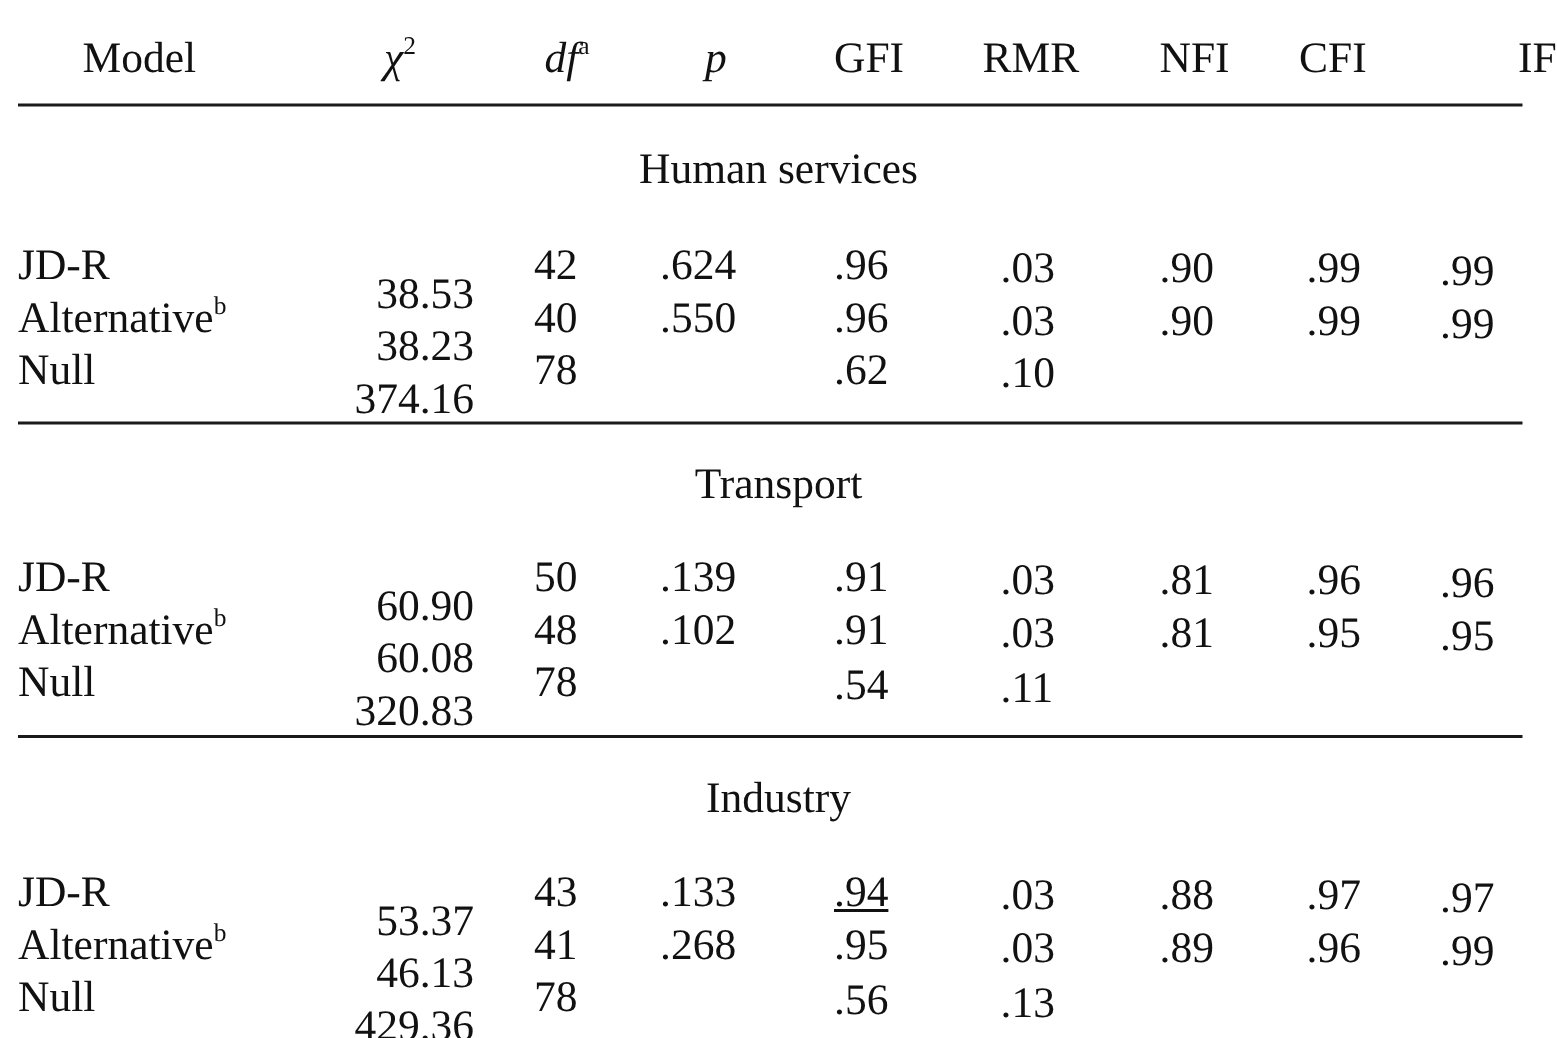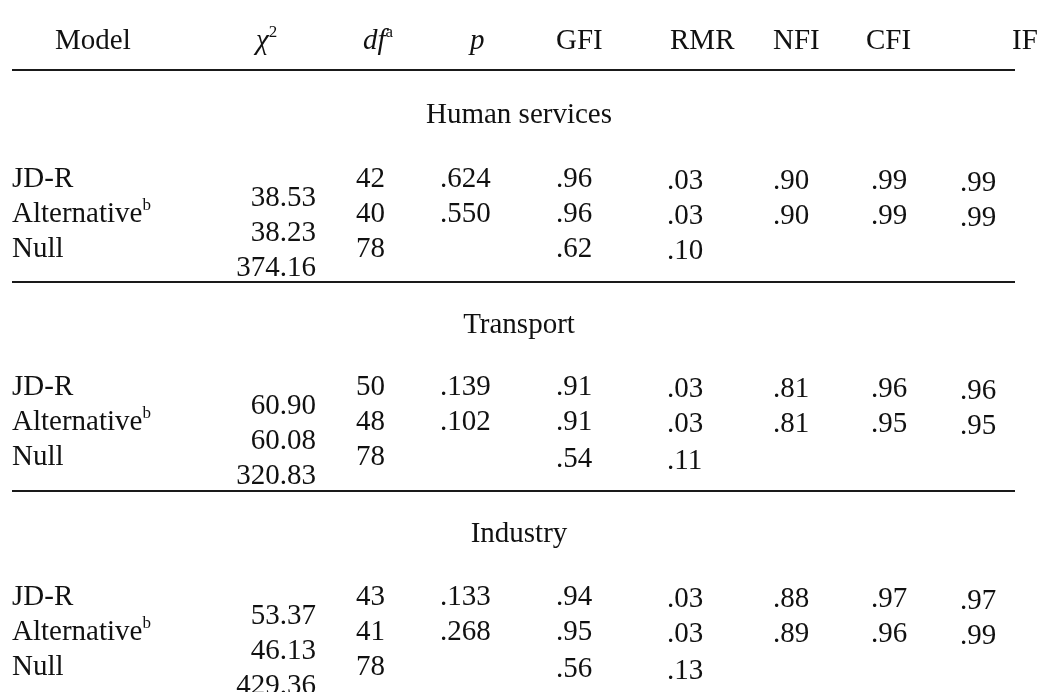--- a/index.html
+++ b/index.html
@@ -57,21 +57,21 @@
   .c-rmr   { left: 667px; width: 60px; text-align: left; }
   .c-nfi   { left: 773px; width: 60px; text-align: left; }
   .c-cfi   { left: 871px; width: 60px; text-align: left; }
   .c-ifi   { left: 960px; width: 60px; text-align: left; }
 
   .h-model { left: 55px; }
   .h-chi   { left: 256px; }
   .h-df    { left: 363px; }
   .h-p     { left: 470px; }
   .h-gfi   { left: 556px; }
-  .h-rmr   { left: 655px; margin-left: 15px; }
+  .h-rmr   { left: 655px; }
   .h-nfi   { left: 773px; }
   .h-cfi   { left: 866px; }
   .h-ifi   { left: 1012px; }
 </style>
 </head>
 <body>
 
 <div class="page">
 
   <div>
@@ -166,21 +166,21 @@
   <div class="rule" style="top:490px;"></div>
 
   <div>
     <div class="section-title" style="top:515px;">Industry</div>
 
     <div>
       <span class="cell c-model" style="top:578px;"><span>JD-R</span><span class="sup"></span></span>
       <span class="cell c-chi" style="top:578px;">53.37</span>
       <span class="cell c-df" style="top:578px;">43</span>
       <span class="cell c-p" style="top:578px;">.133</span>
-      <span class="cell c-gfi" style="top:578px;">.94</span>
+      <span class="cell c-gfi" style="top:578px;text-decoration:underline;">.94</span>
       <span class="cell c-rmr" style="top:580px;">.03</span>
       <span class="cell c-nfi" style="top:580px;">.88</span>
       <span class="cell c-cfi" style="top:580px;">.97</span>
       <span class="cell c-ifi" style="top:582px;">.97</span>
     </div>
     <div>
       <span class="cell c-model" style="top:613px;"><span>Alternative</span><span class="sup">b</span></span>
       <span class="cell c-chi" style="top:613px;">46.13</span>
       <span class="cell c-df" style="top:613px;">41</span>
       <span class="cell c-p" style="top:613px;">.268</span>

